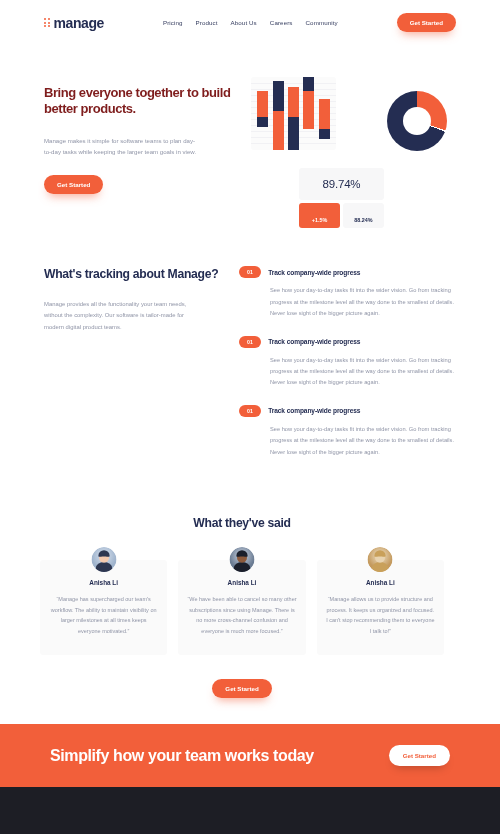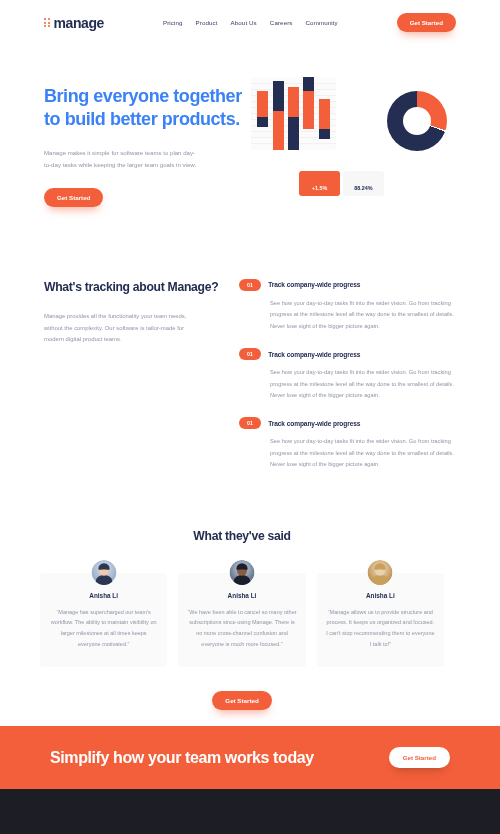--- a/index.html
+++ b/index.html
@@ -35,22 +35,22 @@
     background: #F25F3A; color: #fff; border: none; border-radius: 20px;
     font-size: 6.2px; font-weight: bold; padding: 6px 13px;
     box-shadow: 0 6px 10px -4px rgba(242,95,58,.55);
     font-family: inherit; cursor: pointer; white-space: nowrap;
   }
 
   
   .hero { display: flex; padding: 28px 44px 0 44px; }
   .hero-left { width: 200px; padding-top: 12px; }
   h1.hero-title {
-    font-size: 18px; line-height: 1.26; font-weight: bold;
-    letter-spacing: -0.45px; color: #3b82f6;
+    font-size: 13px; line-height: 1.26; font-weight: bold;
+    letter-spacing: -0.45px; color: #7f1d1d;
   }
   .hero-body {
     font-size: 6.1px; line-height: 1.85; color: #9095A7;
     margin-top: 17px; width: 155px;
   }
   .hero-cta { margin-top: 16px; }
 
   .hero-right { flex: 1; position: relative; padding-left: 13px; }
 
   
@@ -140,21 +140,21 @@
     width: 25px; height: 25px; border-radius: 50%; overflow: hidden;
   }
   .card-name { font-size: 6.4px; font-weight: bold; color: #242D52; }
   .card-quote {
     font-size: 5.5px; line-height: 1.95; color: #9095A7; margin-top: 8px;
   }
   .test-cta { text-align: center; margin-top: 22px; }
 
   
   .cta-band {
-    background: #F25F3A; margin-top: 16px; height: 63px;
+    background: #F25F3A; margin-top: 26px; height: 63px;
     display: flex; align-items: center; justify-content: space-between;
     padding: 0 50px;
   }
   .cta-band h2 {
     color: #fff; font-size: 16px; line-height: 1.22;
     font-weight: bold; letter-spacing: -0.4px;
   }
   .btn-white {
     background: #fff; color: #F25F3A; border: none; border-radius: 20px;
     font-size: 6.2px; font-weight: bold; padding: 7px 14px;
@@ -238,20 +238,21 @@
             <div class="candle" style="margin-top: 22px;">
               <u style="height: 30px;"></u>
               <s style="height: 10px;"></s>
             </div>
           </div>
       </div>
 
       <div class="donut"></div>
 
       <div class="stats">
+        <div class="stat-big">89.74%</div>
         <div class="stat-row">
           <div class="stat-delta">+1.5%</div>
           <div class="stat-sub">88.24%</div>
         </div>
       </div>
 
     </div>
   </div>
 
   <div class="different">

